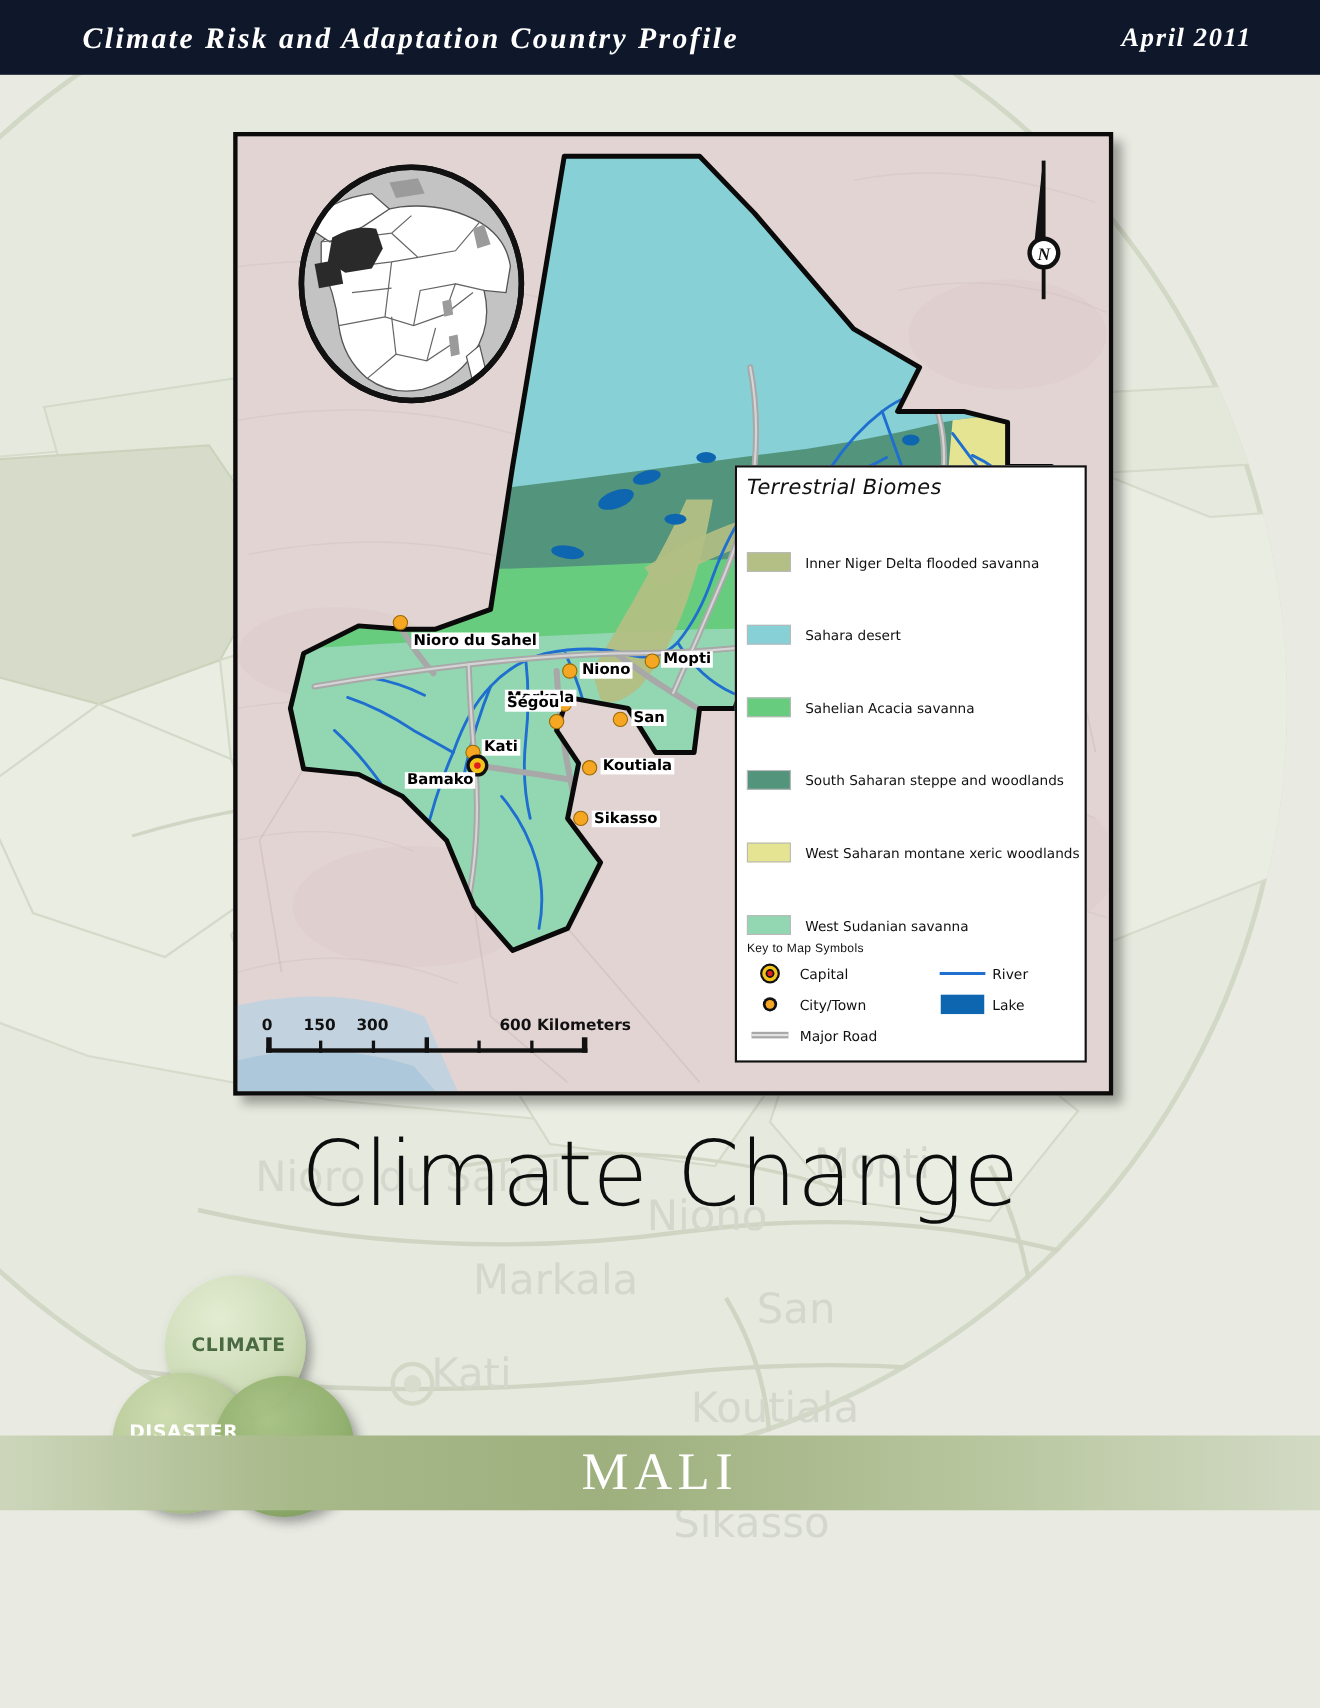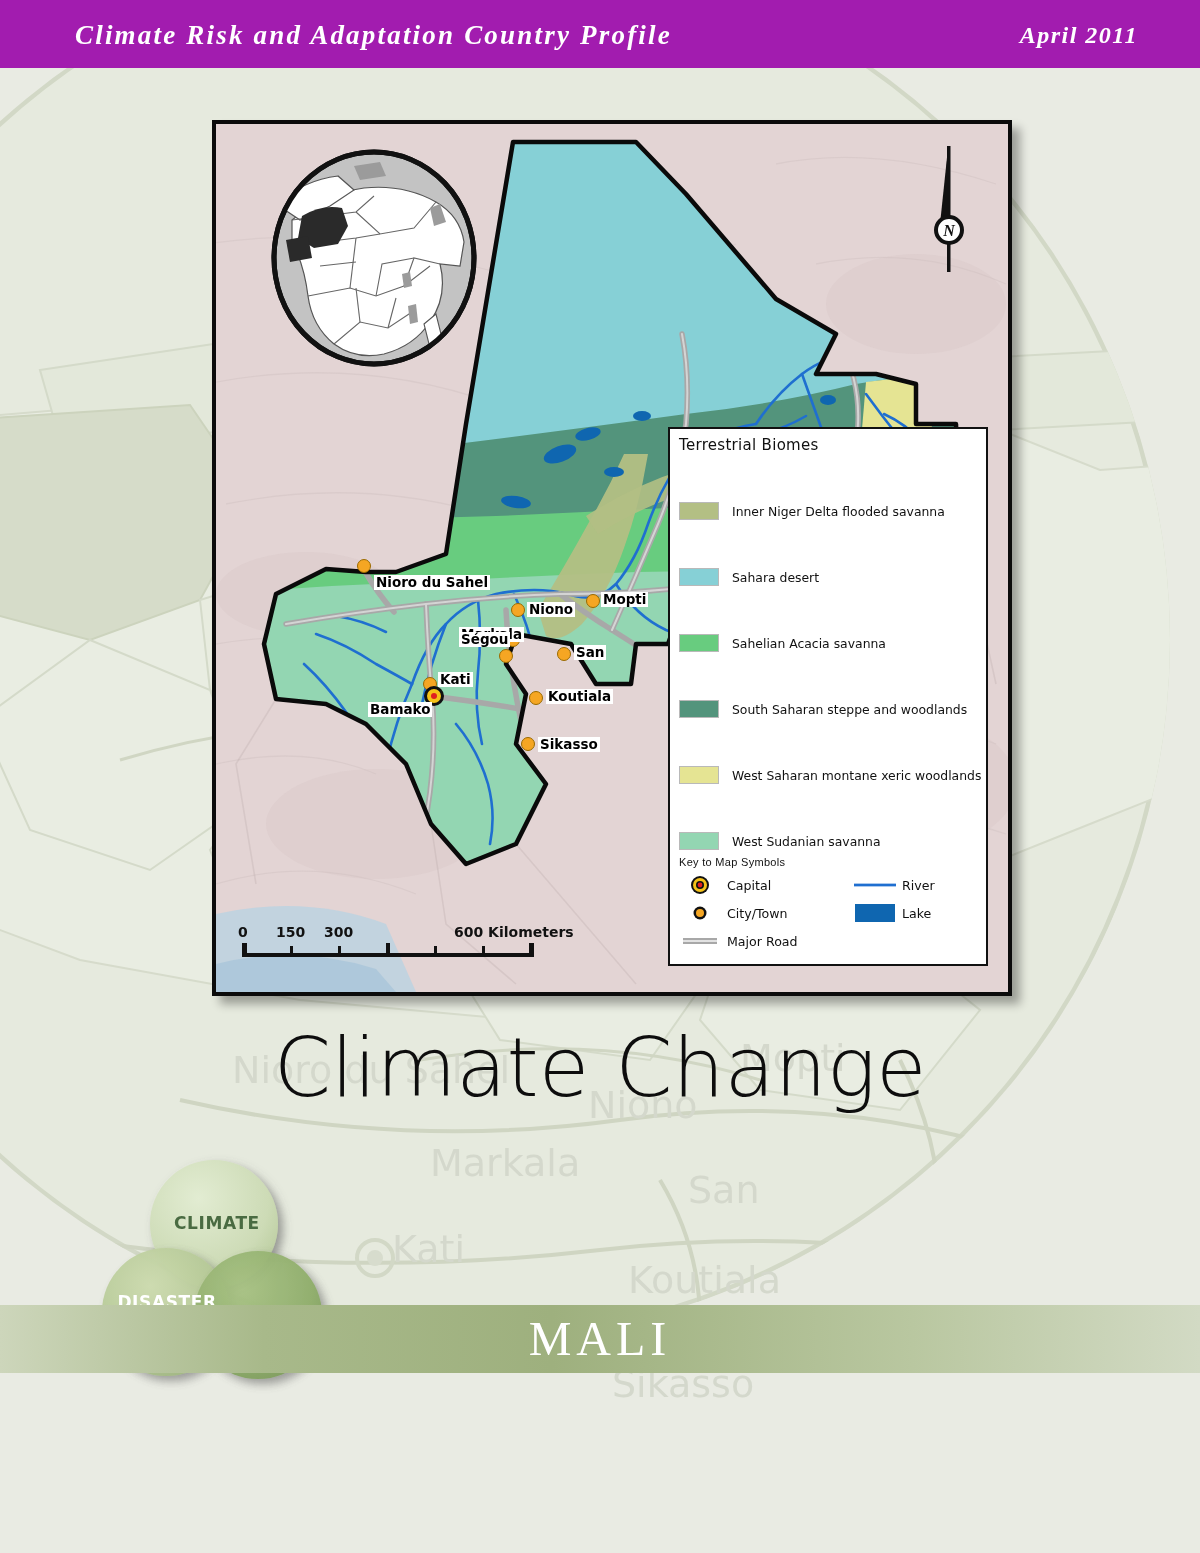--- a/index.html
+++ b/index.html
@@ -14,21 +14,21 @@
   #watermark svg{position:absolute;}
 
   .wm-label{
     position:absolute;color:#d4d8cc;font-weight:400;
     font-family:"DejaVu Sans",sans-serif;white-space:nowrap;
   }
 
   
   #header{
     position:absolute;left:0;top:0;width:1200px;height:68px;
-    background:#a21caf;
+    background:#0f172a;
   }
   #header .htitle{
     position:absolute;left:75px;top:20px;
     font-family:"Liberation Serif",serif;font-style:italic;font-weight:700;
     font-size:27px;color:#fff;letter-spacing:2.2px;
   }
   #header .hdate{
     position:absolute;right:62px;top:22px;
     font-family:"Liberation Serif",serif;font-style:italic;font-weight:700;
     font-size:24px;color:#fff;letter-spacing:1.5px;text-align:right;
@@ -67,21 +67,21 @@
   }
 
   
   #legend{
     position:absolute;right:20px;bottom:26px;width:320px;
     background:#fff;border:2px solid #111;padding:7px 9px 9px 9px;
     box-sizing:border-box;
   }
   #legend h4{
     margin:0 0 4px 0;font-family:"DejaVu Sans",sans-serif;
-    font-weight:400;font-size:15px;color:#111;letter-spacing:.3px;
+    font-weight:400;font-size:19px;color:#111;letter-spacing:.3px;font-style:italic;
   }
   .biome-row{display:flex;align-items:center;margin-bottom:2px;margin-top:48px;}
   .biome-sw{width:38px;height:16px;border:1px solid #b9b9b9;flex:none;}
   .biome-txt{
     margin-left:13px;font-family:"DejaVu Sans",sans-serif;
     font-size:12.4px;color:#111;white-space:nowrap;
   }
   #legend h5{
     margin:6px 0 3px 0;font-family:Liberation Sans, sans-serif;
     font-weight:400;font-size:11px;color:#111;letter-spacing:.3px;

